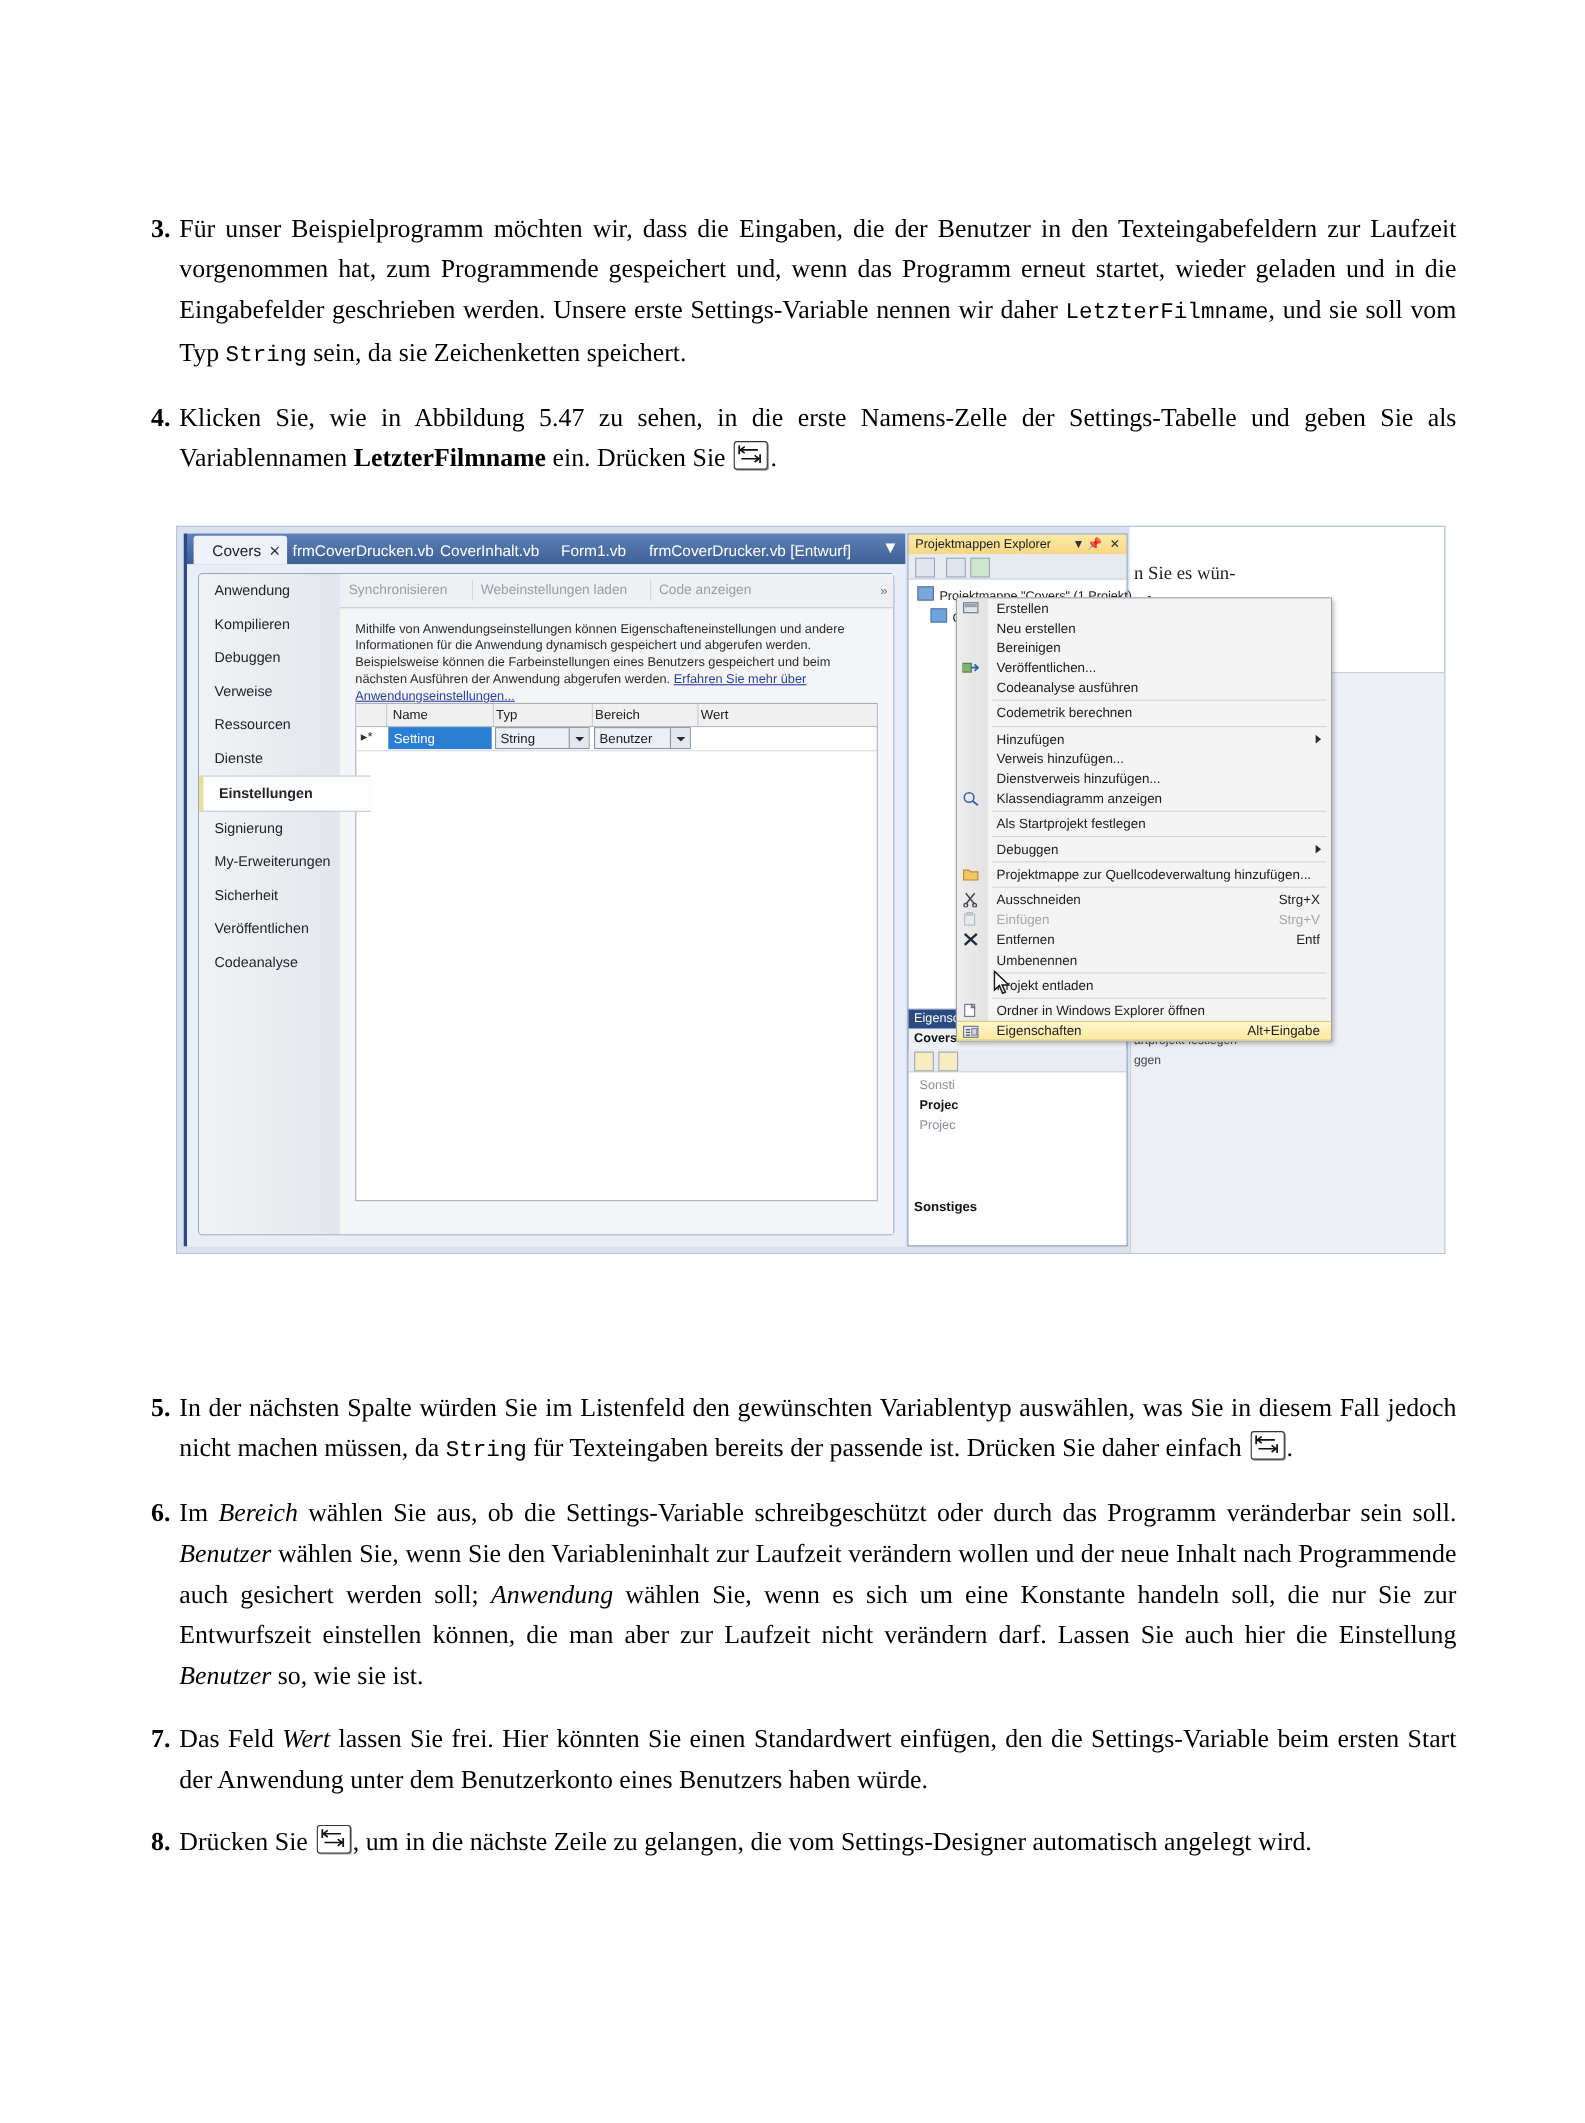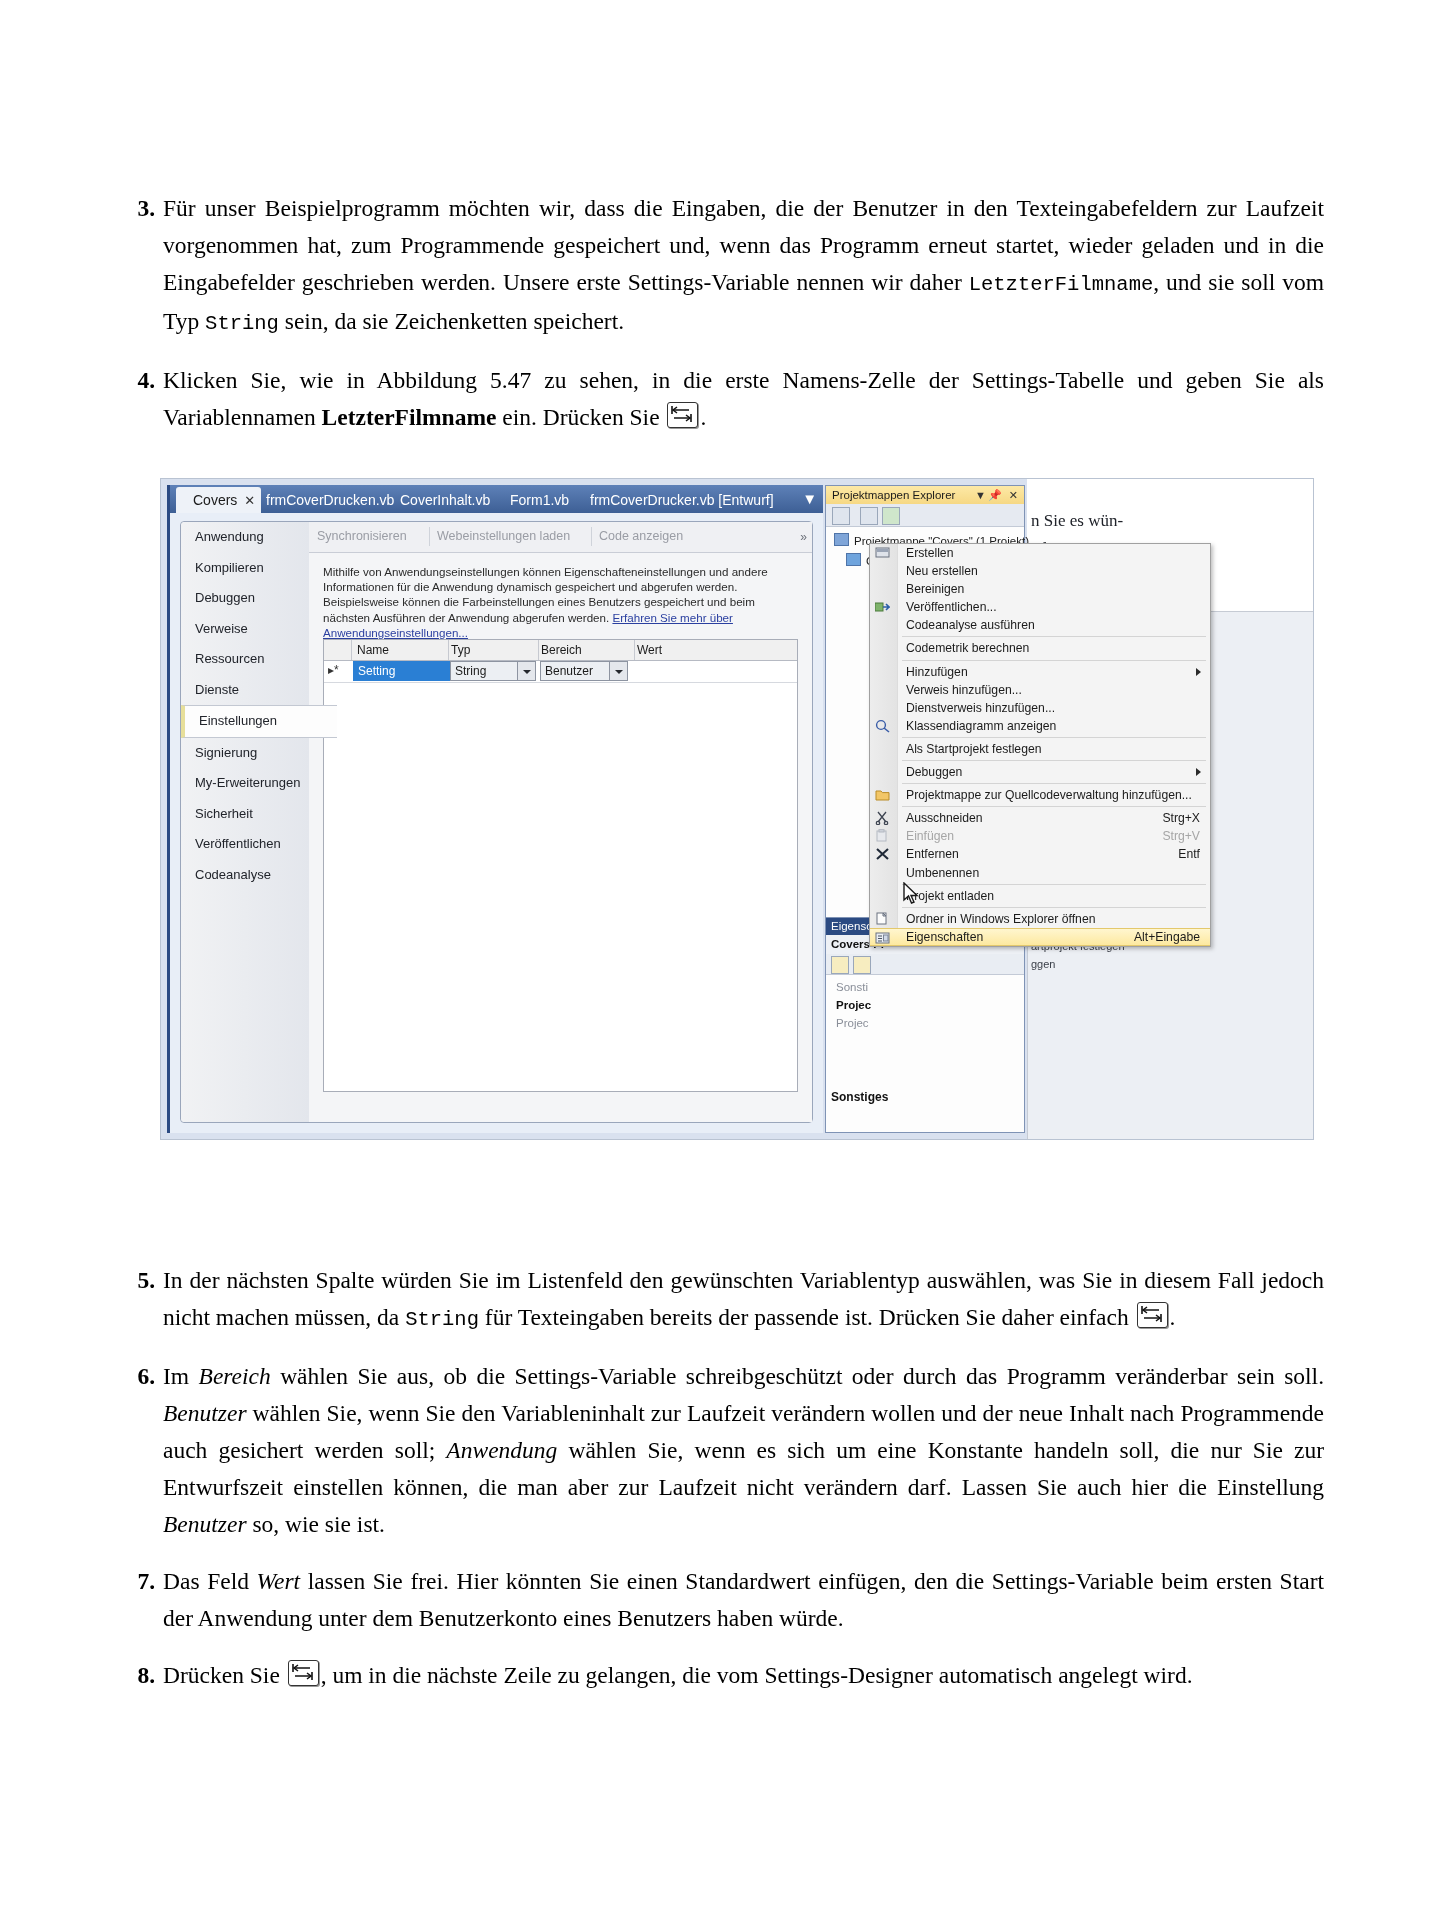--- a/index.html
+++ b/index.html
@@ -117,21 +117,21 @@
   .prop-tab {
     height:30.5px; line-height:30.5px; padding-left:14px;
     font-family:"Liberation Sans", sans-serif; font-size:13px; color:#21242b;
     white-space:nowrap;
   }
   .prop-tab.selected {
     background:#fdfdfd;
     border-top:1px solid #c3c8d2; border-bottom:1px solid #c3c8d2;
     border-left:4px solid #e7df9a;
     width:138px; box-sizing:content-box;
-    position:relative; z-index:3;
+    position:relative; z-index:3;font-weight:bold;
   }
   .prop-main {
     position:absolute; left:128px; top:0; right:0; bottom:0;
     background:#f4f5f7;
   }
   .prop-toolbar {
     position:absolute; left:0; top:0; right:0; height:30px;
     border-bottom:1px solid #c9cdd6;
     background:#eff0f3;
     font-family:"Liberation Sans", sans-serif; font-size:12.5px; color:#9a9da5;
@@ -161,21 +161,21 @@
   .grid-row {
     position:absolute; left:0; top:20px; right:0; height:22px;
     border-bottom:1px solid #d6d9df;
     font-family:"Liberation Sans", sans-serif; font-size:12px;
   }
   .rowmark {
     position:absolute; left:4px; top:3px; font-size:12px; color:#333;
     font-family:"Liberation Sans", sans-serif;
   }
   .cell-name {
-    position:absolute; left:29px; top:1px; width:112px; height:20px;
+    position:absolute; left:29px; top:1px; width:94px; height:20px;
     background:#2a7fd4; color:#ffffff; line-height:20px; padding-left:5px;
     box-sizing:border-box;
   }
   .combo {
     position:absolute; top:1px; height:20px;
     background:#eceff3; border:1px solid #8d94a1;
     box-sizing:border-box;
   }
   .combo .txt { position:absolute; left:4px; top:2px; color:#1b1b1b; }
   .combo .btn {

